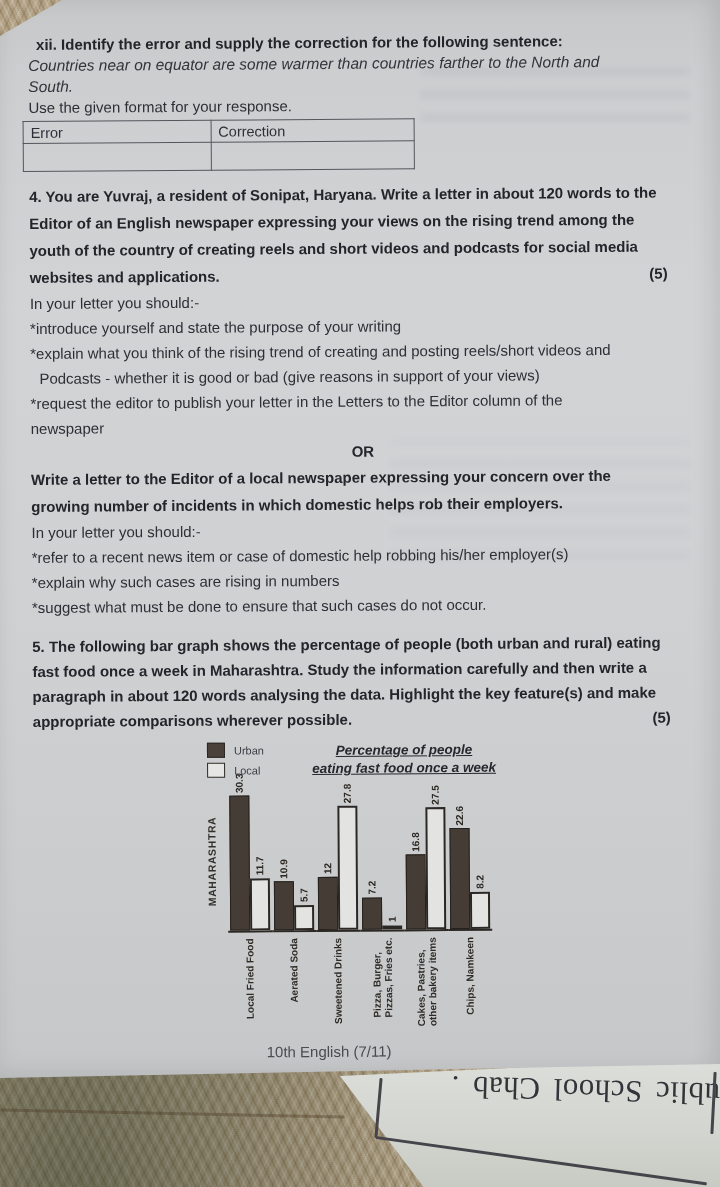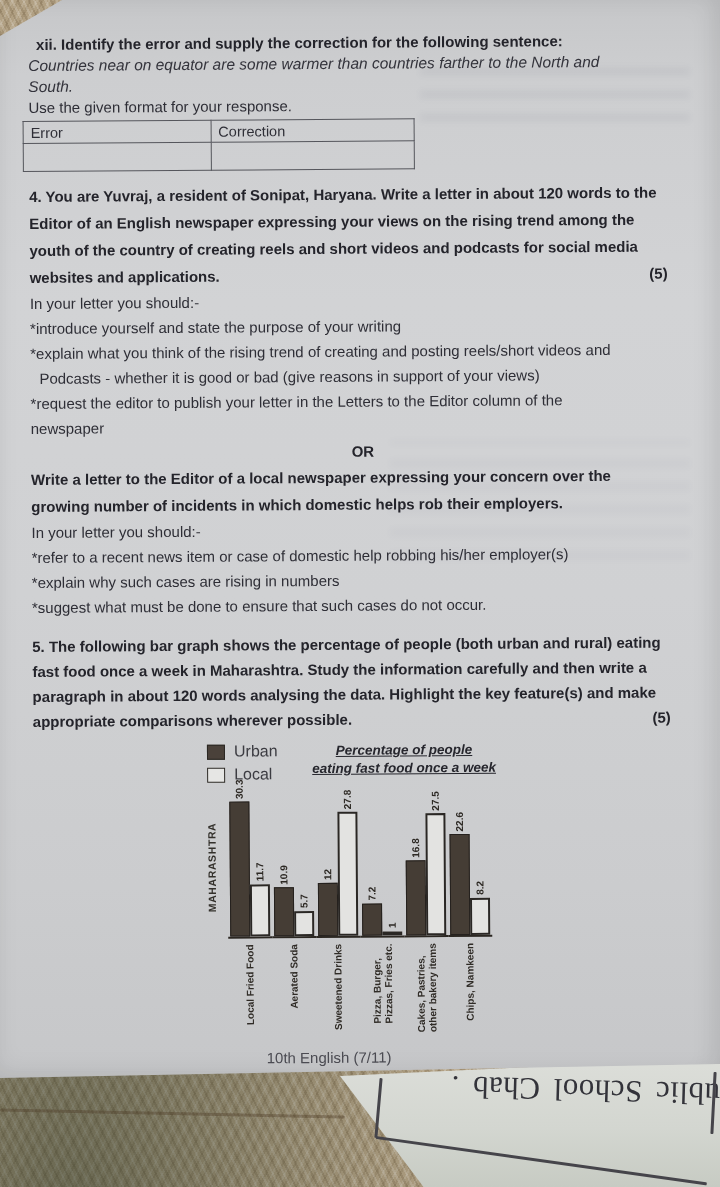--- a/index.html
+++ b/index.html
@@ -51,21 +51,21 @@
   td.c-error{width:48%;}
   .gap11{height:11px;} .gap14{height:14px;}
   
   .chart{margin:10px 0 0 150px;width:340px;position:relative;}
   .chart-header{display:flex;align-items:flex-start;margin-left:24px;}
   .legend{width:72px;}
   .legend-row{display:flex;align-items:center;margin-bottom:5px;}
   .swatch{width:16px;height:13px;border:1.5px solid #2a2723;margin-right:9px;flex:none;}
   .swatch.urban{background:#4a413a;}
   .swatch.rural{background:#e6e6e4;}
-  .legend-label{font-size:16px;color:#3c3c42;}
+  .legend-label{font-size:11px;color:#3c3c42;}
   .chart-title{margin-left:22px;width:206px;text-align:center;font-size:13.5px;font-weight:bold;
     font-style:italic;color:#26262d;line-height:18px;}
   .chart-title div{text-decoration:underline;}
   .chart-body{position:relative;padding-left:44px;margin-top:12px;}
   .ylabel{position:absolute;left:22px;top:22px;writing-mode:vertical-rl;transform:rotate(180deg);
     font-size:10.5px;font-weight:bold;letter-spacing:.6px;color:#33302b;}
   .chart-groups{display:flex;align-items:flex-start;}
   .bar-group{display:flex;flex-direction:column;align-items:center;width:44px;flex:none;}
   .bars{width:44px;box-sizing:border-box;height:138px;display:flex;align-items:flex-end;
     justify-content:center;padding:0 2px;border-bottom:2px solid #2b2722;}

